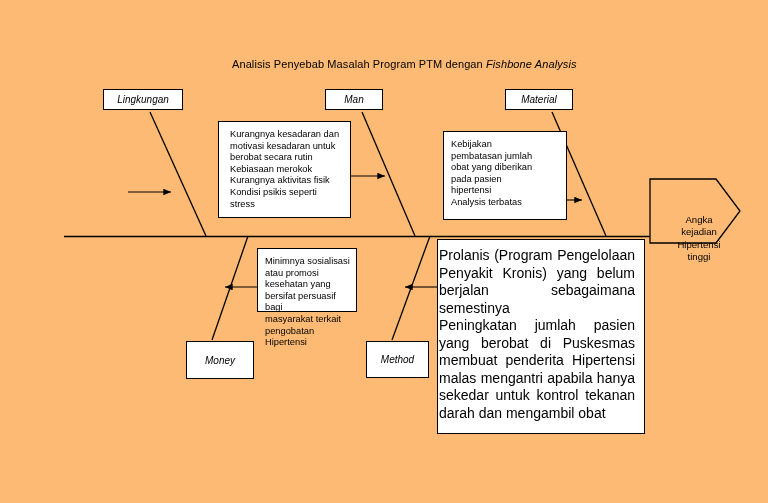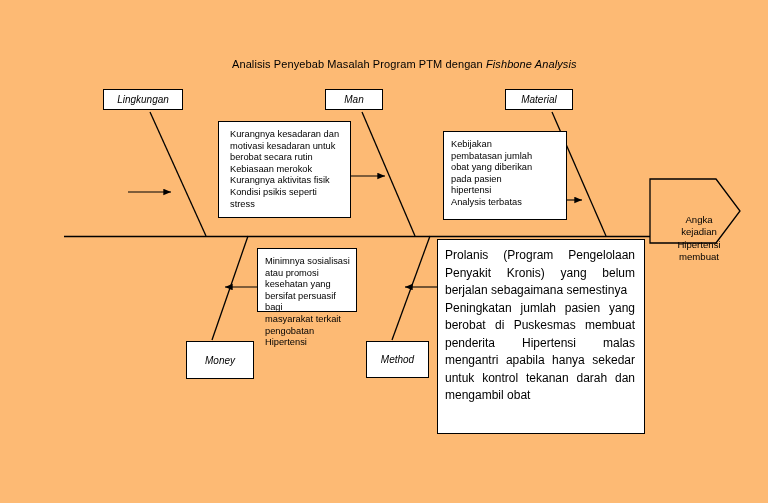--- a/index.html
+++ b/index.html
@@ -54,23 +54,23 @@
     background: #ffffff;
     box-sizing: border-box;
     font-size: 9.3px;
     line-height: 11.6px;
     padding: 7px 6px 5px 7px;
   }
   .cause-box p {
     margin: 0;
   }
   .cause-box.justified {
-    font-size: 12px;
+    font-size: 14px;
     line-height: 17.5px;
-    padding: 7px 9px 6px 7px;
+    padding: 7px 9px 6px 1px;
     text-align: justify;
     text-justify: inter-word;
   }
   .head-text {
     position: absolute;
     left: 660px;
     top: 178px;
     width: 78px;
     text-align: center;
     font-size: 9.6px;
@@ -160,16 +160,16 @@
 
   <div class="cause-box justified" style="left:437px; top:239px; width:208px; height:195px;">
     <p>Prolanis (Program Pengelolaan Penyakit Kronis) yang belum berjalan sebagaimana semestinya</p>
     <p>Peningkatan jumlah pasien yang berobat di Puskesmas membuat penderita Hipertensi malas mengantri apabila hanya sekedar untuk kontrol tekanan darah dan mengambil obat</p>
   </div>
 
   <div class="head-text">
     <div>Angka</div>
     <div>kejadian</div>
     <div>Hipertensi</div>
-    <div>membuat</div>
+    <div>tinggi</div>
   </div>
 
 </div>
 
 </body></html>

